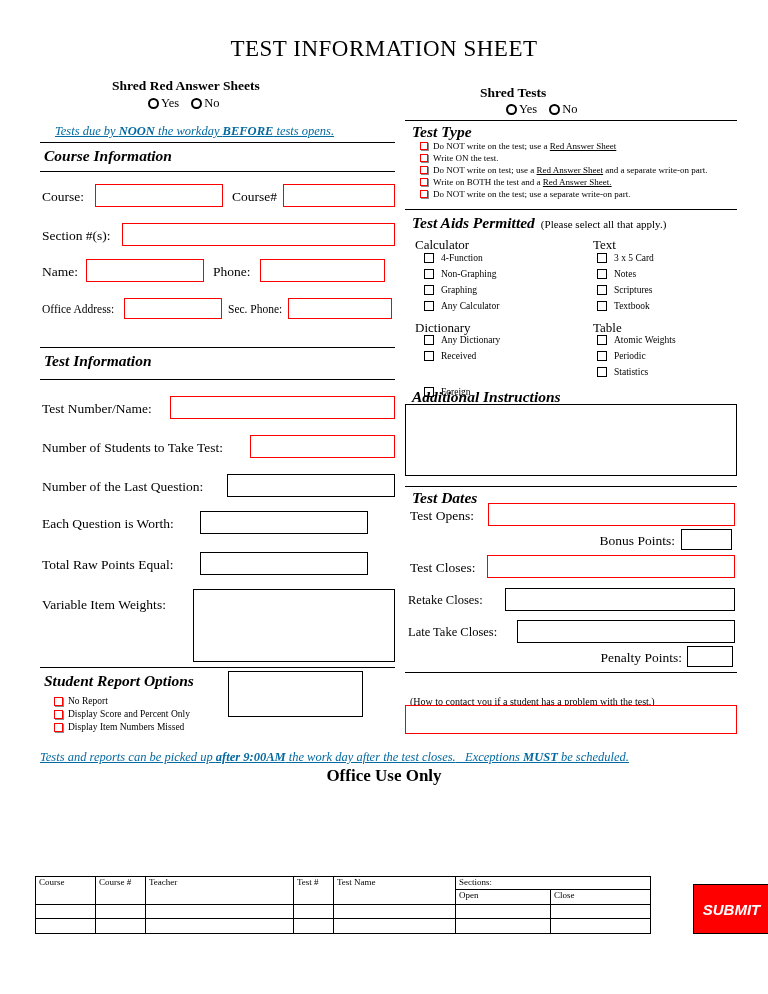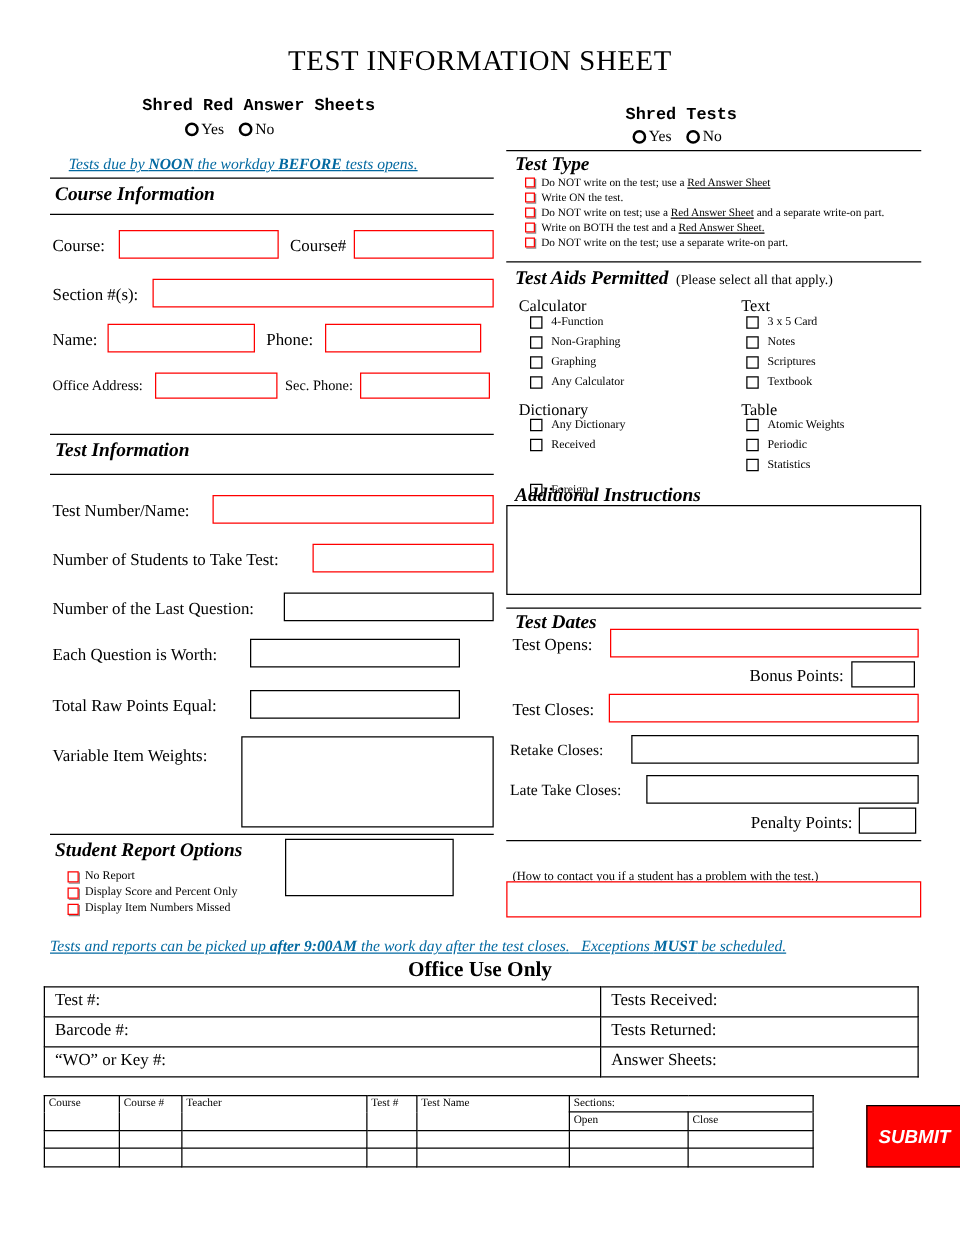--- a/index.html
+++ b/index.html
@@ -1,21 +1,21 @@
 <!DOCTYPE html>
 <html><head>
 <meta charset="utf-8">
 <style>
   * { margin:0; padding:0; box-sizing:border-box; }
   html,body { background:#fff; }
   .sheet { position:relative; width:768px; height:994px; background:#fff;
            font-family:"Liberation Serif", serif; color:#000; overflow:hidden; }
   .hr { position:absolute; height:1px; background:#000; }
   .title { position:absolute; width:100%; text-align:center; font-size:23px; letter-spacing:.5px; }
-  .grp-lbl { position:absolute; font-weight:bold; font-size:13.5px; text-align:center;font-family:Liberation Mono, monospace; }
+  .grp-lbl { position:absolute; font-weight:bold; font-size:13.5px; text-align:left; }
   .radio-row { position:absolute; display:flex; align-items:center; font-size:12.5px; }
   .radio { width:11px; height:11px; border:2px solid #000; border-radius:50%;
            display:inline-block; margin-right:2px; background:#fff; flex:none; }
   .radio.gap { margin-left:12px; }
   .notice { position:absolute; color:#0369a1; font-style:italic; font-size:12.5px;
             text-decoration:underline; white-space:nowrap; }
   .notice b { font-weight:bold; }
   .hd { position:absolute; font-weight:bold; font-style:italic; font-size:15.5px; white-space:nowrap; }
   .hd .sub { font-weight:normal; font-style:normal; font-size:11px; margin-left:6px; }
   .lbl { position:absolute; font-size:13.5px; white-space:nowrap; }
@@ -246,36 +246,20 @@
   <div class="bbox" style="left:687px; top:646px; width:46px; height:21px;"></div>
 
   <div class="hr" style="left:405px; top:672px; width:332px;"></div>
   <div class="small-sub" style="left:410px; top:696px;">(How to contact you if a student has a problem with the test.)</div>
   <div class="rbox" style="left:405px; top:705px; width:332px; height:29px;"></div>
 
   <div class="notice" style="left:40px; top:750px;"><span>Tests and reports can be picked up </span><b>after 9:00AM</b><span> the work day after the test closes.</span><span>&nbsp;&nbsp; Exceptions </span><b>MUST</b><span> be scheduled.</span></div>
 
   <div class="center-hd" style="top:766px;">Office Use Only</div>
 
-  <table class="tbl office" style="left:35px; top:789px; width:700px;">
-    <tbody>
-        <tr>
-      <td style="width:445px;">Test #:</td>
-      <td>Tests Received:</td>
-    </tr>
-    <tr>
-      <td>Barcode #:</td>
-      <td>Tests Returned:</td>
-    </tr>
-    <tr>
-      <td>“WO” or Key #:</td>
-      <td>Answer Sheets:</td>
-    </tr>
-  </tbody>
-    </table>
 
   <table class="tbl grid" style="left:35px; top:876px; width:615px;">
     <colgroup>
       <col style="width:60px">
         <col style="width:50px">
         <col style="width:148px">
       <col style="width:40px">
         <col style="width:122px">
         <col style="width:95px">
         <col style="width:100px">

